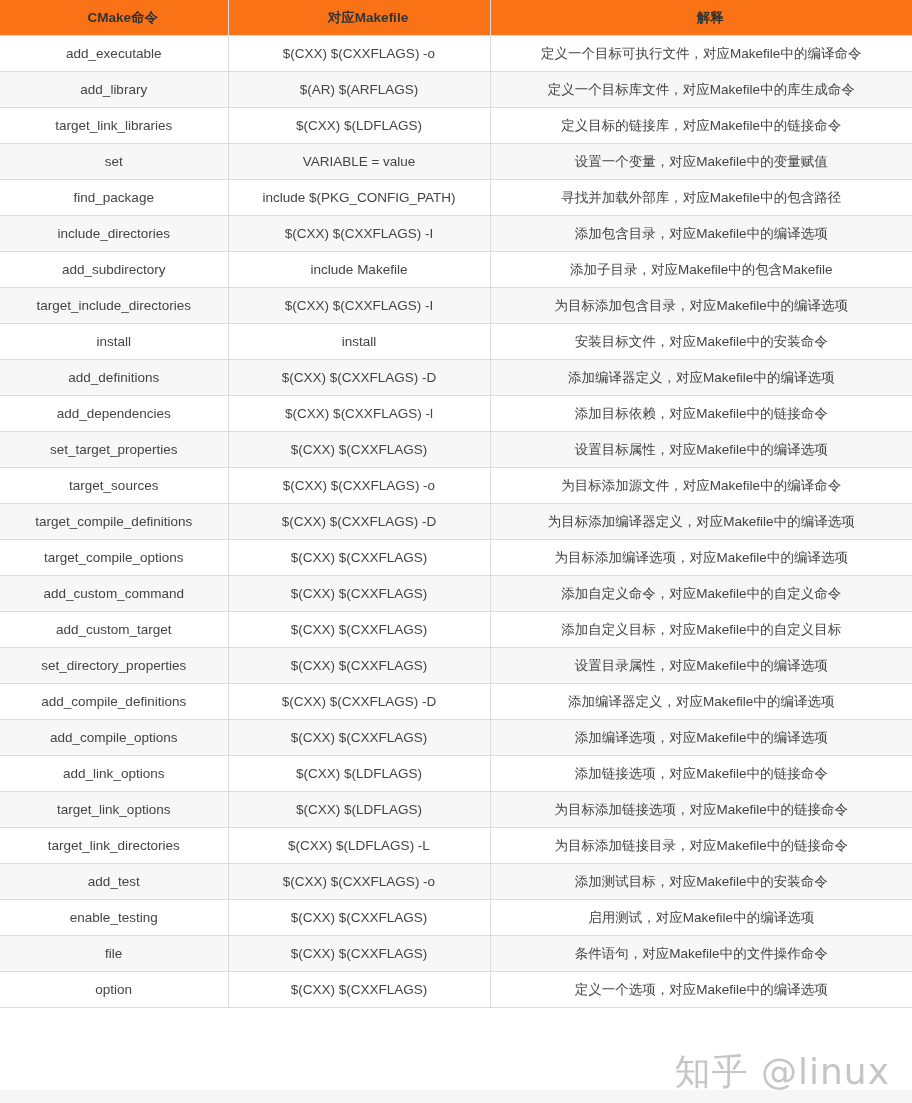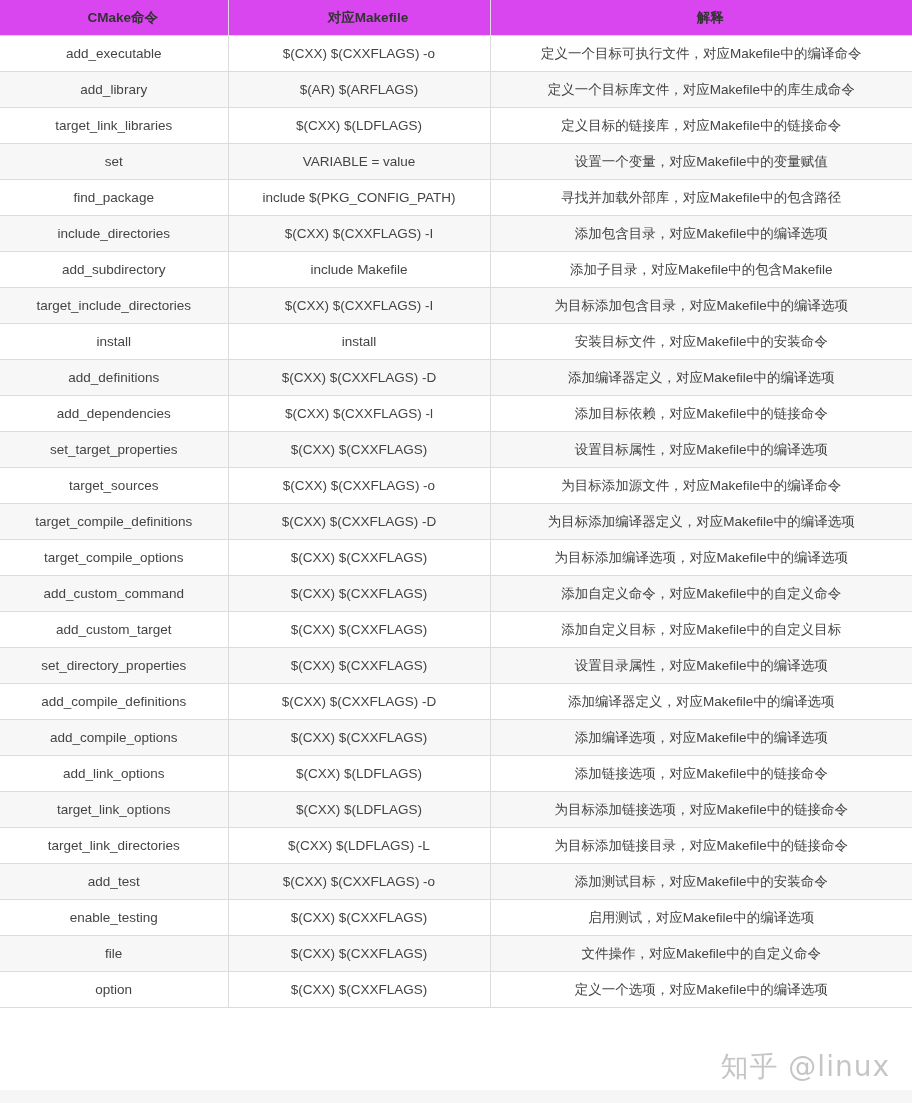--- a/index.html
+++ b/index.html
@@ -30,21 +30,21 @@
       border: 1px solid #dcdcdc;
       text-align: center;
       vertical-align: middle;
       font-size: 13.5px;
       padding: 0 6px;
       white-space: nowrap;
       overflow: hidden;
     }
     th {
       height: 35px;
-      background: #d946ef;
+      background: #f97316;
       color: #333333;
       font-weight: bold;
       font-size: 13.5px;
       border-top: none;
       padding-left: 24px;
     }
     td {
       height: 35px;
     }
     tbody tr:nth-child(odd) td { background: #ffffff; }
@@ -56,21 +56,21 @@
       left: 0;
       top: 1090px;
       width: 912px;
       height: 13px;
       background: #f6f6f6;
     }
     .watermark {
       position: absolute;
       right: 22px;
       top: 1048px;
-      font-size: 28px;
+      font-size: 36px;
       color: rgba(150,150,150,0.55);
       letter-spacing: 1px;
       pointer-events: none;
       font-family: "DejaVu Sans", sans-serif;
     }
   </style>
 </head>
 <body>
 
 <table>
@@ -208,21 +208,21 @@
         <td>添加测试目标，对应Makefile中的安装命令</td>
       </tr>
       <tr>
         <td>enable_testing</td>
         <td>$(CXX) $(CXXFLAGS)</td>
         <td>启用测试，对应Makefile中的编译选项</td>
       </tr>
       <tr>
         <td>file</td>
         <td>$(CXX) $(CXXFLAGS)</td>
-        <td>文件操作，对应Makefile中的自定义命令</td>
+        <td>条件语句，对应Makefile中的文件操作命令</td>
       </tr>
       <tr>
         <td>option</td>
         <td>$(CXX) $(CXXFLAGS)</td>
         <td>定义一个选项，对应Makefile中的编译选项</td>
       </tr>
     </tbody>
 </table>
 
 <div class="bottom-band"></div>

